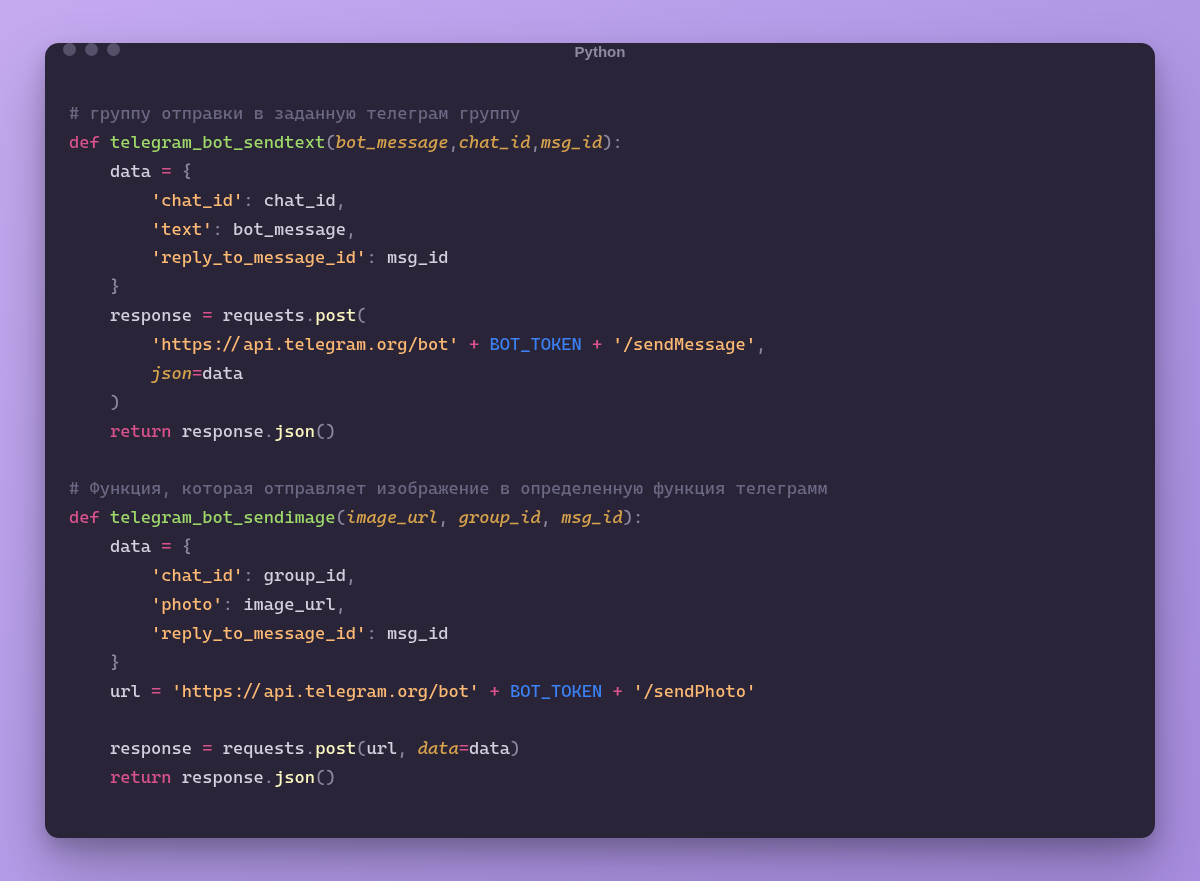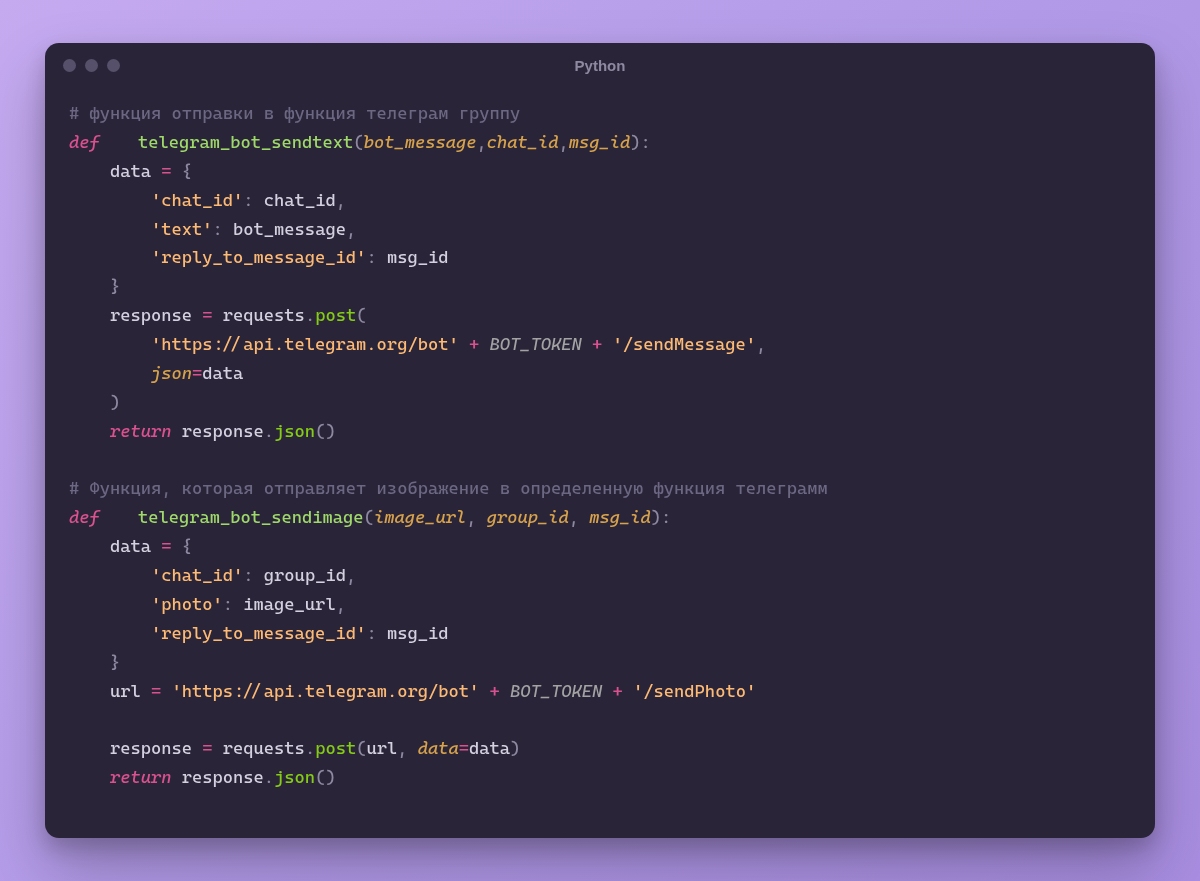--- a/index.html
+++ b/index.html
@@ -17,21 +17,21 @@
     background: #2a2438;
     border-radius: 14px;
     box-shadow: 0 30px 60px rgba(0,0,0,0.25), 0 10px 20px rgba(0,0,0,0.18);
     overflow: hidden;
     display: flex;
     flex-direction: column;
   }
   .titlebar {
     height: 44px;
     display: flex;
-    align-items: center;
+    align-items: flex-start;
     position: relative;
     padding: 0 18px;
     flex-shrink: 0;
   }
   .traffic {
     display: flex;
     gap: 9px;
   }
   .dot {
     width: 13px;
@@ -51,44 +51,44 @@
   }
   .code {
     padding: 12px 24px 24px 24px;
     font-size: 17.5px;
     line-height: 1.65;
     white-space: pre;
     color: #d4d0e0;
     overflow: hidden;
   }
   .tok-comment { color: #6c6783; }
-  .tok-kw      { color: #d9528f; font-style: italic; }
-  .tok-def     { color: #84cc16; }
-  .tok-fn      { color: #9ed96a; margin-left: 28px; }
+  .tok-kw      { color: #d9528f; }
+  .tok-def     { color: #fef9c3; }
+  .tok-fn      { color: #9ed96a; }
   .tok-param   { color: #d6a24c; font-style: italic; }
   .tok-op      { color: #d9528f; }
   .tok-punct   { color: #8e88a0; }
   .tok-brace   { color: #8e88a0; }
   .tok-str     { color: #fdba74; }
   .tok-var     { color: #d4d0e0; }
-  .tok-const   { color: #a3a3a3; font-style: italic; }
+  .tok-const   { color: #3b82f6; }
 </style>
 </head>
 <body>
 
 <div class="window">
   <div class="titlebar">
     <div class="traffic">
       <div class="dot"></div>
       <div class="dot"></div>
       <div class="dot"></div>
     </div>
     <div class="title">Python</div>
   </div>
-  <div class="code"><span class="tok-comment"># функция отправки в функция телеграм группу</span>
+  <div class="code"><span class="tok-comment"># группу отправки в заданную телеграм группу</span>
 <span class="tok-kw">def</span> <span class="tok-fn">telegram_bot_sendtext</span><span class="tok-punct">(</span><span class="tok-param">bot_message</span><span class="tok-punct">,</span><span class="tok-param">chat_id</span><span class="tok-punct">,</span><span class="tok-param">msg_id</span><span class="tok-punct">)</span><span class="tok-punct">:</span>
     <span class="tok-var">data</span> <span class="tok-op">=</span> <span class="tok-brace">{</span>
         <span class="tok-str">'chat_id'</span><span class="tok-punct">:</span> <span class="tok-var">chat_id</span><span class="tok-punct">,</span>
         <span class="tok-str">'text'</span><span class="tok-punct">:</span> <span class="tok-var">bot_message</span><span class="tok-punct">,</span>
         <span class="tok-str">'reply_to_message_id'</span><span class="tok-punct">:</span> <span class="tok-var">msg_id</span>
     <span class="tok-brace">}</span>
     <span class="tok-var">response</span> <span class="tok-op">=</span> <span class="tok-var">requests</span><span class="tok-punct">.</span><span class="tok-def">post</span><span class="tok-punct">(</span>
         <span class="tok-str">'https://api.telegram.org/bot'</span> <span class="tok-op">+</span> <span class="tok-const">BOT_TOKEN</span> <span class="tok-op">+</span> <span class="tok-str">'/sendMessage'</span><span class="tok-punct">,</span>
         <span class="tok-param">json</span><span class="tok-op">=</span><span class="tok-var">data</span>
     <span class="tok-punct">)</span>

